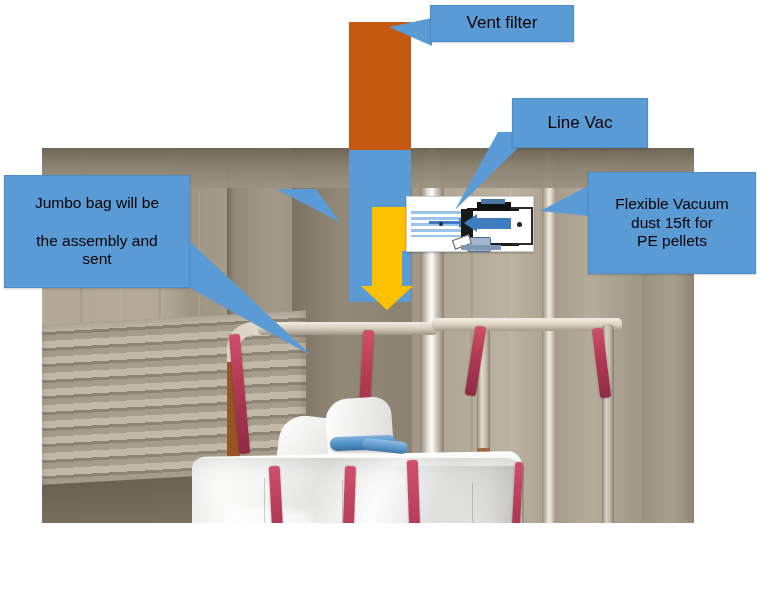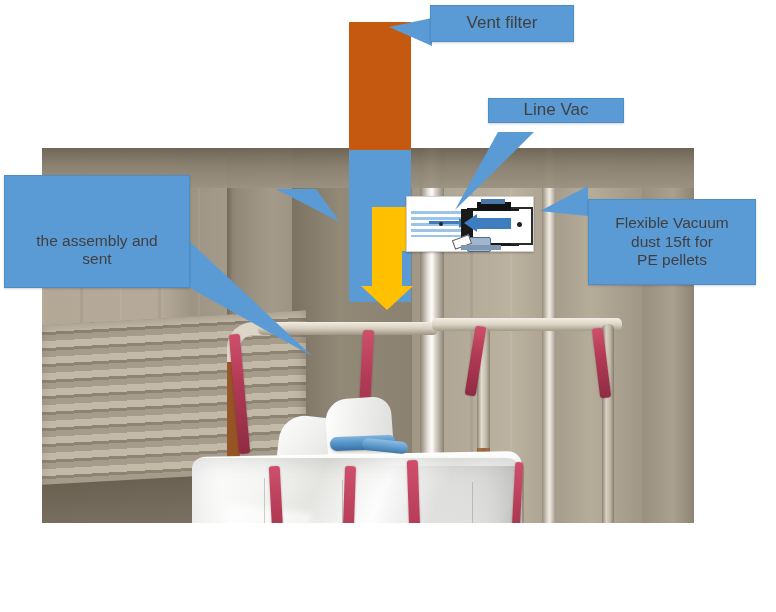--- a/index.html
+++ b/index.html
@@ -272,36 +272,36 @@
   .lv-foot2{
     position:absolute;left:46px;top:40px;width:16px;height:8px;
     background:#fff;border:1px solid #555;transform:rotate(-20deg);
   }
   .lv-bottomtrim{
     position:absolute;left:54px;top:48px;width:40px;height:5px;background:#7f98b3;
   }
 
   
   .callout{
-    position:absolute;background:#5b9bd5;color:#404040;
+    position:absolute;background:#5b9bd5;color:#000000;
     text-align:center;line-height:1.22;
     font-size:15.5px;
     display:flex;align-items:center;justify-content:center;
     box-shadow:0 1px 2px rgba(0,0,0,.18);
     padding:4px 6px;box-sizing:border-box;
     border:1px solid #4c8ec9;
   }
   .callout.big{font-size:15.5px;}
 
   
   #co-vent{left:430px;top:5px;width:144px;height:37px;font-size:17px;}
-  #co-linevac{left:488px;top:98px;width:136px;height:25px;font-size:17px;}
+  #co-linevac{left:512px;top:98px;width:136px;height:50px;font-size:17px;}
   #co-conn{left:158px;top:131px;width:158px;height:60px;}
   #co-jumbo{left:4px;top:175px;width:186px;height:113px;}
-  #co-flex{left:588px;top:172px;width:168px;height:86px;margin-top:27px;}
+  #co-flex{left:588px;top:172px;width:168px;height:102px;}
 </style>
 </head>
 <body>
 
 <div id="stage">
 
   <div class="photo">
     <div class="ph-wall-right"></div>
     <div class="ph-siding"></div>
     <div class="ph-door"></div>
@@ -391,21 +391,21 @@
     <span>Vent filter</span>
   </div>
 
   <div class="callout" id="co-linevac">
     <span>Line Vac</span>
   </div>
 
 
   <div class="callout big" id="co-jumbo">
     <span>
-      <br>
+      <span>Jumbo bag will be</span><br>
       <br>
       <span>the assembly and</span><br>
       <span>sent</span>
     </span>
   </div>
 
   <div class="callout big" id="co-flex">
     <span>
       <span>Flexible Vacuum</span><br>
       <span>dust 15ft for</span><br>

